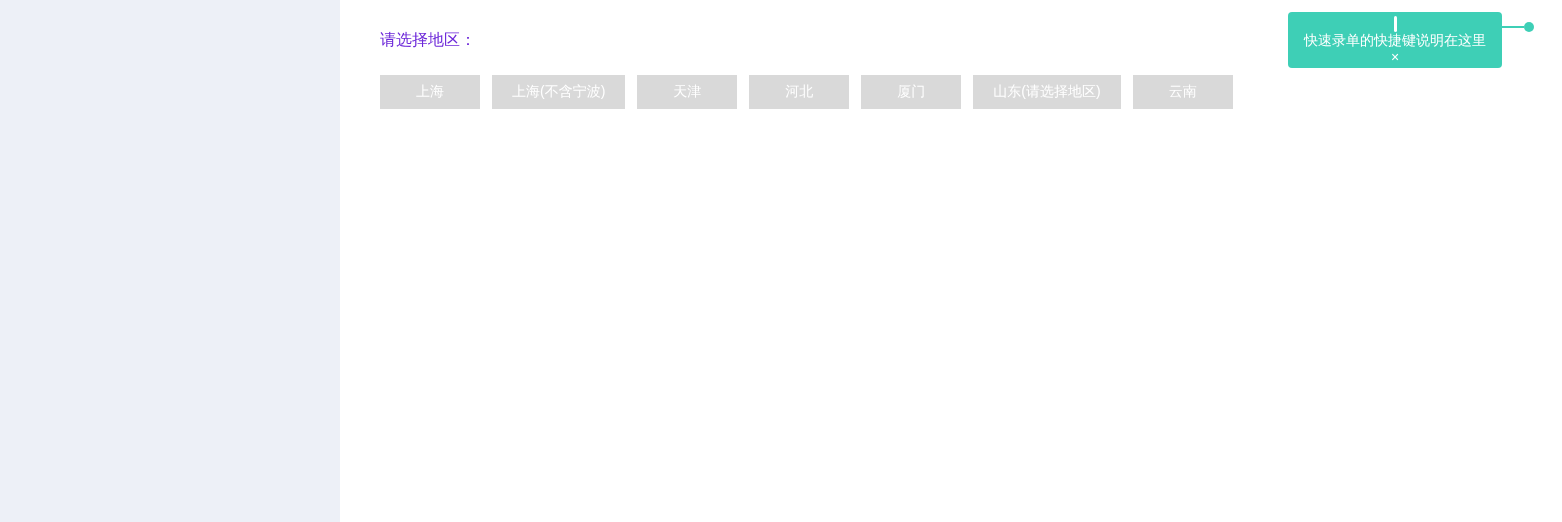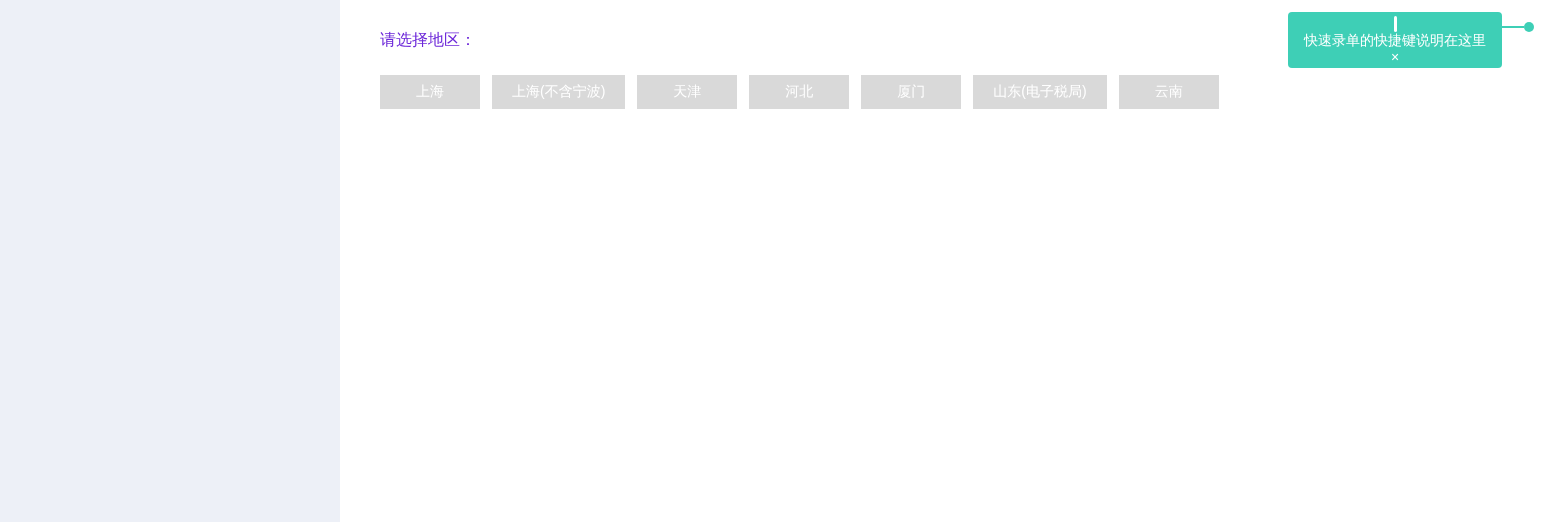--- a/index.html
+++ b/index.html
@@ -121,21 +121,21 @@
 
 <div class="main-content">
   <div class="page-title">请选择地区：</div>
 
   <div class="region-buttons">
   <button class="region-btn">上海</button>
       <button class="region-btn">上海(不含宁波)</button>
       <button class="region-btn">天津</button>
       <button class="region-btn">河北</button>
       <button class="region-btn">厦门</button>
-      <button class="region-btn">山东(电子税局)</button>
+      <button class="region-btn">山东(请选择地区)</button>
       <button class="region-btn">云南</button>
     </div>
 </div>
 
 <div class="tooltip-bar">
   <div class="bar-divider"></div>
   <span>快速录单的快捷键说明在这里</span>
   <button class="close-btn">×</button>
 </div>
 <div class="tooltip-line"></div>

